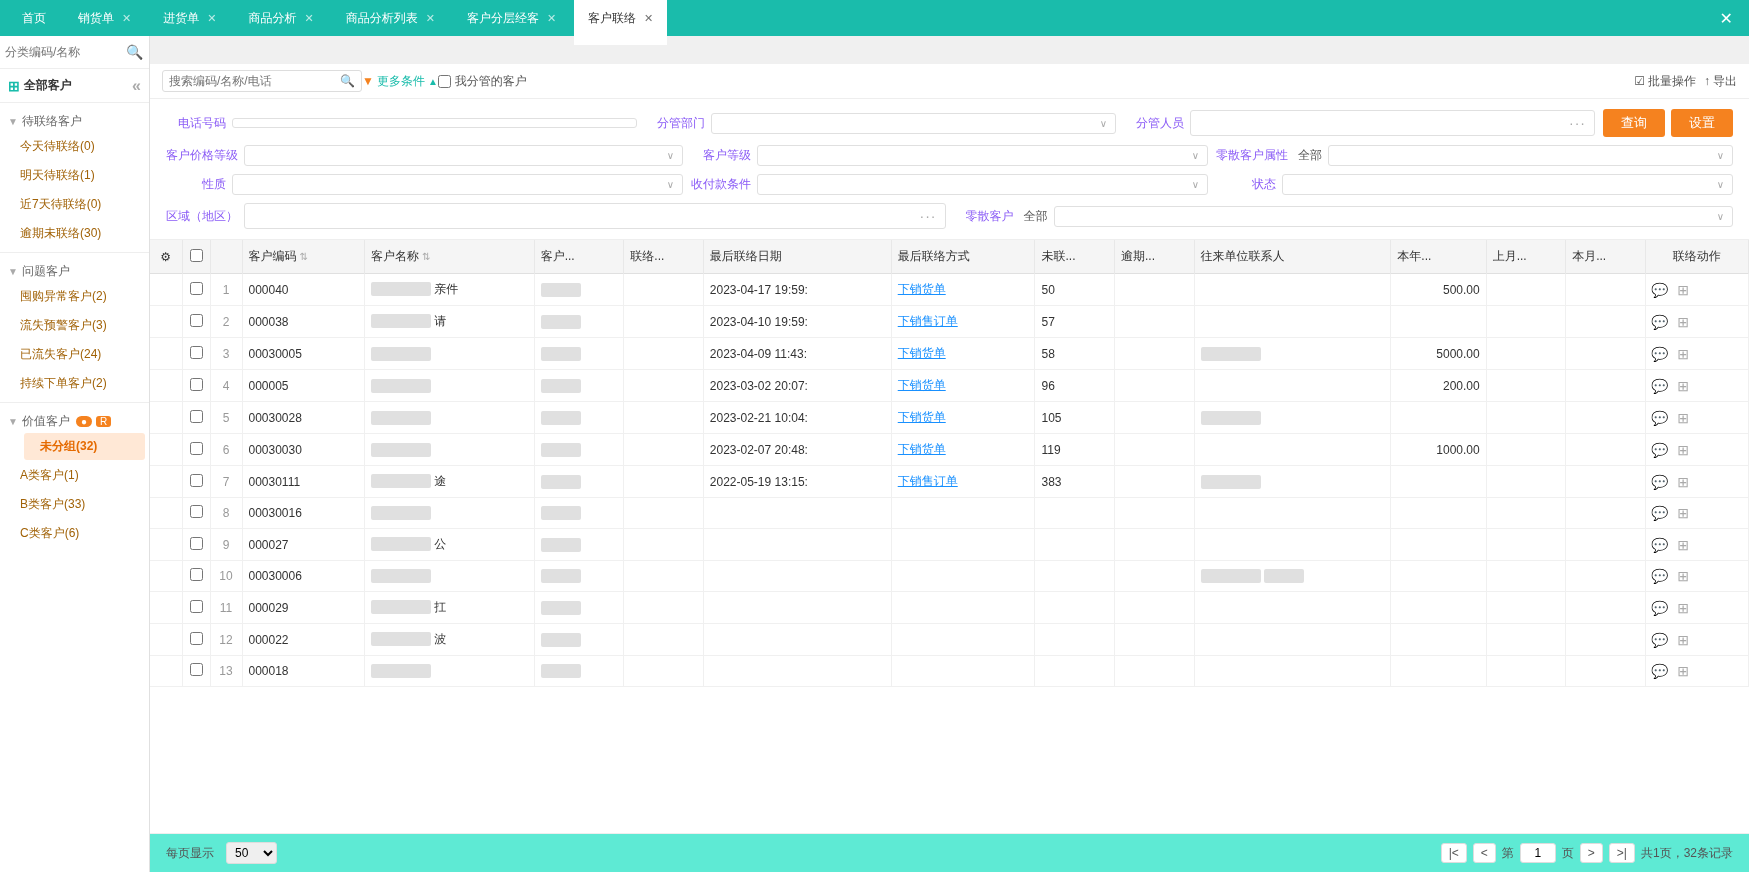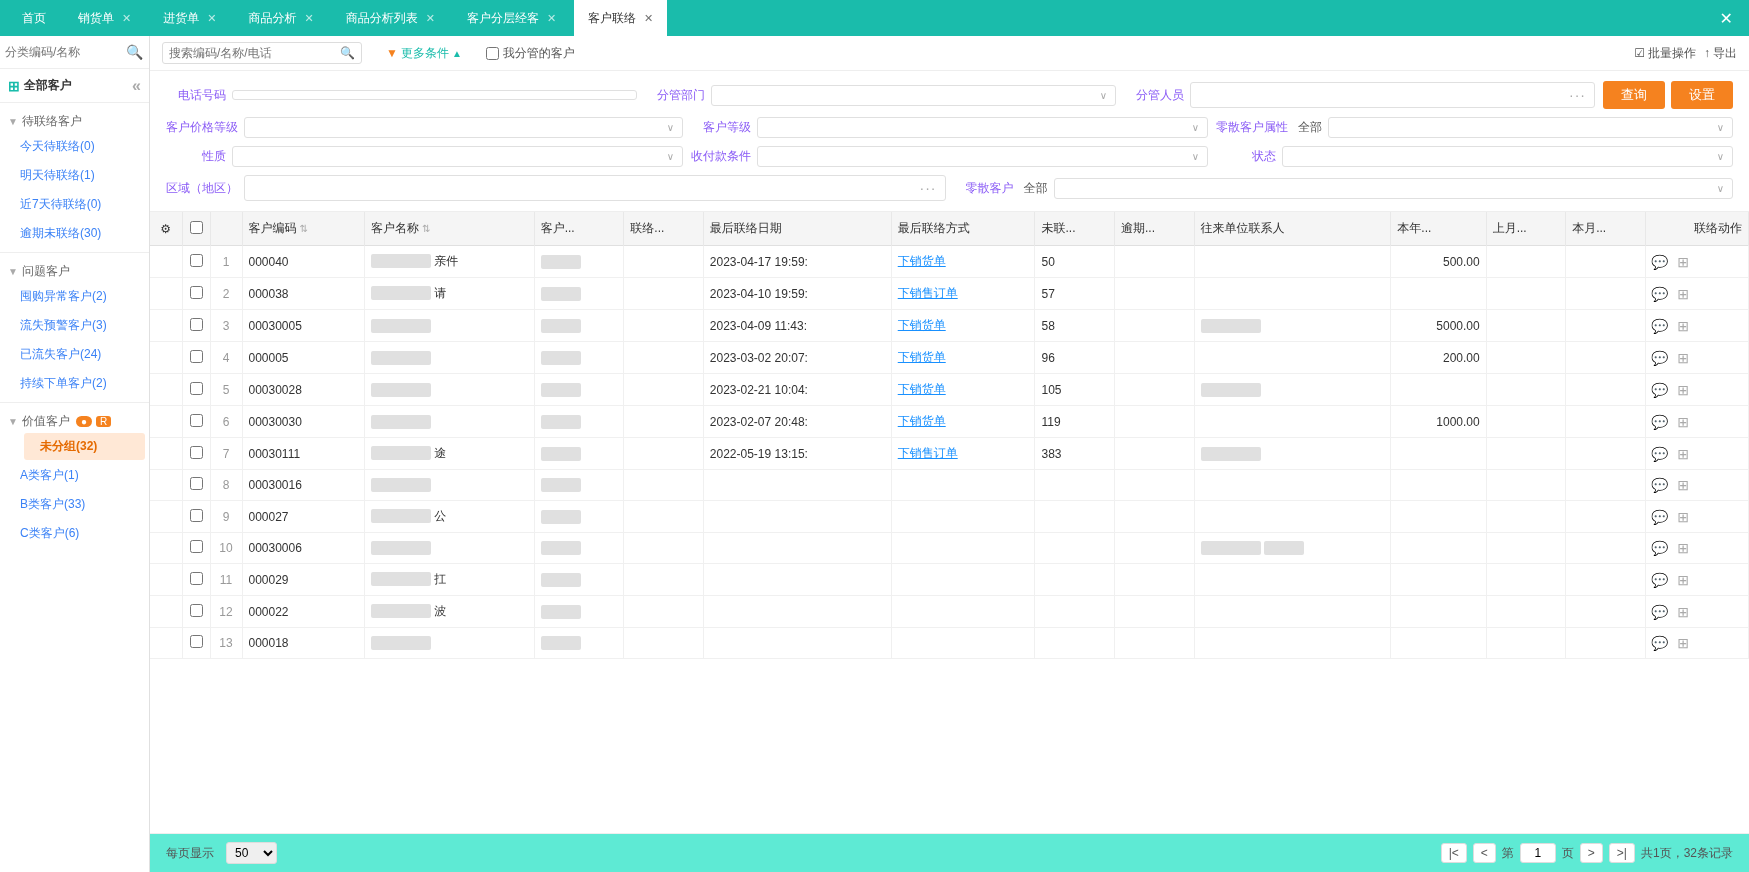--- a/index.html
+++ b/index.html
@@ -100,21 +100,21 @@
       padding: 6px 8px 2px 8px;
       color: #666;
       font-size: 12px;
       display: flex;
       align-items: center;
       gap: 4px;
     }
     .sidebar-group-label .arrow { color: #aaa; font-size: 10px; }
     .sidebar-item {
       padding: 5px 8px 5px 16px;
-      color: #3b82f6;
+      color: #a16207;
       cursor: pointer;
       font-size: 12px;
       border-radius: 3px;
       margin: 1px 4px;
     }
     .sidebar-item.active { background: #ffe8d6; color: #e56a00; font-weight: bold; margin-left: 24px; }
     .sidebar-divider { height: 1px; background: #eee; margin: 4px 0; }
 
     
     .content-area {
@@ -123,22 +123,23 @@
       flex-direction: column;
       overflow: hidden;
     }
 
     
     .filter-bar {
       background: #fff;
       padding: 6px 12px;
       display: flex;
       align-items: center;
-      gap: 24px;
+      gap: 0;
       border-bottom: 1px solid #eee;
+      margin-top: 28px;
     }
     .filter-search-box {
       display: flex;
       align-items: center;
       border: 1px solid #ddd;
       border-radius: 3px;
       padding: 3px 6px;
       gap: 4px;
       width: 200px;
     }
@@ -255,21 +256,21 @@
       width: 100%;
       border-collapse: collapse;
       font-size: 12px;
     }
     thead tr {
       background: #f5f5f5;
       border-bottom: 1px solid #e0e0e0;
     }
     thead th {
       padding: 8px 6px;
-      text-align: right;
+      text-align: center;
       color: #333;
       font-weight: 500;
       white-space: nowrap;
       border-right: 1px solid #e8e8e8;
       position: sticky;
       top: 0;
       background: #f5f5f5;
       z-index: 1;
     }
     thead th .col-header {

